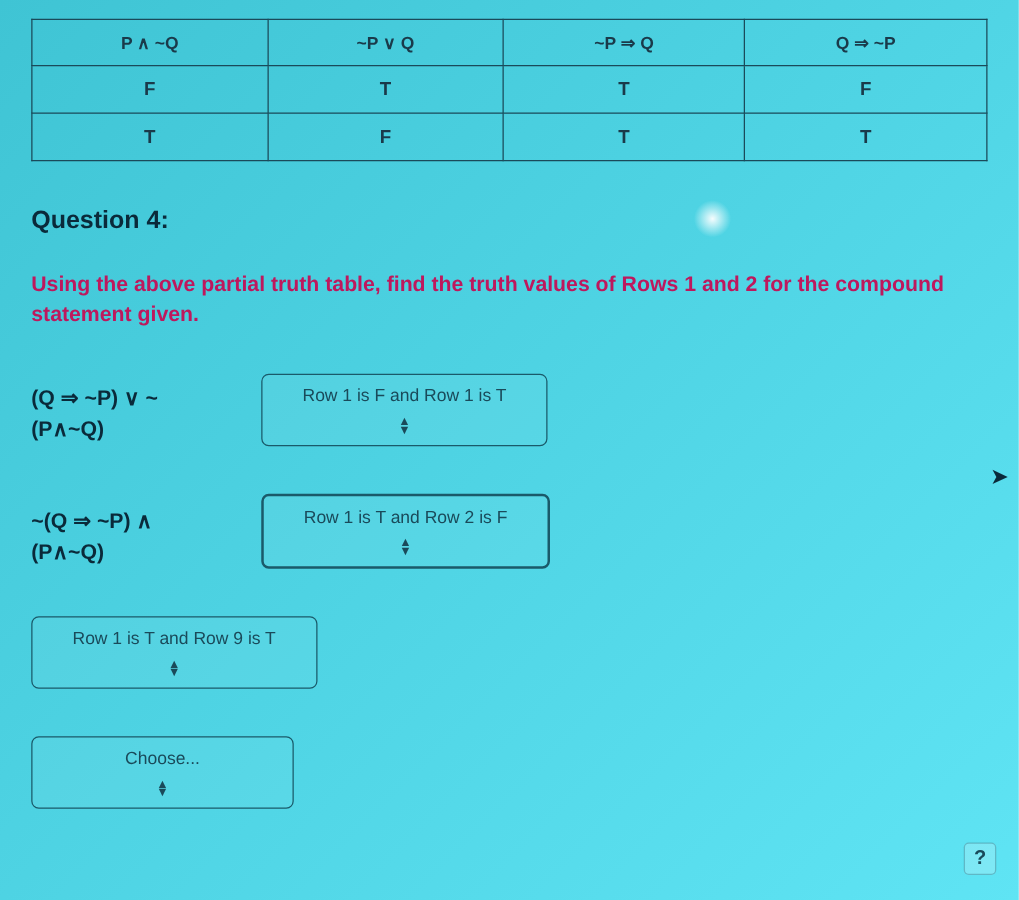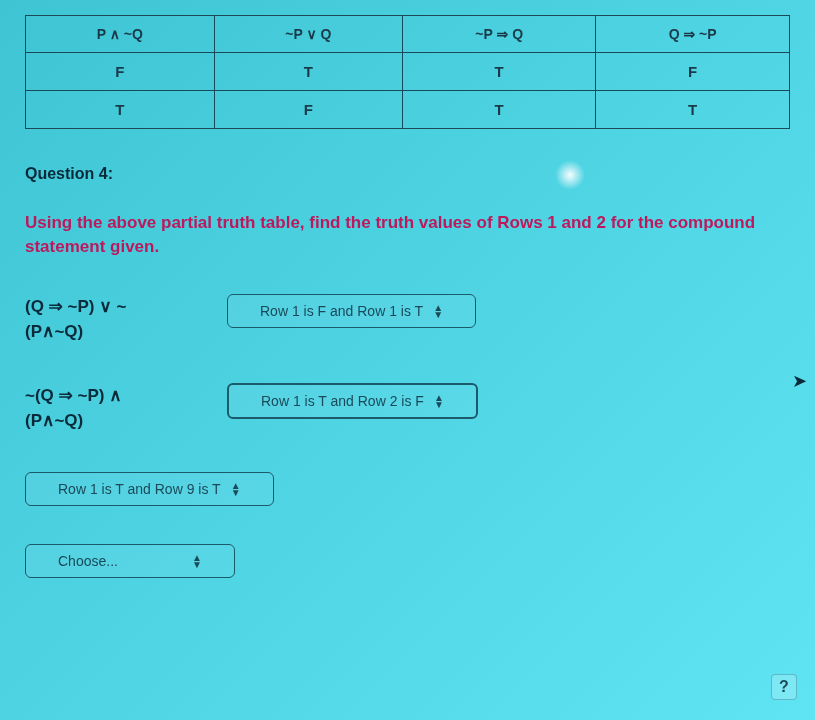--- a/index.html
+++ b/index.html
@@ -31,56 +31,57 @@
     th, td {
       border: 1px solid #1a4a5a;
       padding: 10px 8px;
       text-align: center;
       font-weight: bold;
       font-size: 15px;
     }
     th { font-size: 14px; }
     .question-title {
       font-weight: bold;
-      font-size: 16px;
+      font-size: 20px;
       margin-bottom: 28px;
       color: #0a2a3a;
     }
     .instructions {
       font-weight: bold;
       font-size: 17px;
       margin-bottom: 35px;
       line-height: 1.4;
       color: #be185d;
     }
     .row-item {
       display: flex;
-      align-items: flex-start;
+      align-items: flex-end;
       margin-bottom: 38px;
-      gap: 42px;
+      gap: 24px;
     }
     .expr {
       font-weight: bold;
       font-size: 17px;
       line-height: 1.5;
       width: 160px;
       color: #0a2a3a;
     }
     .select-box {
       border: 1px solid #1a5a6a;
       border-radius: 6px;
       padding: 8px 32px;
       font-size: 14px;
       color: #1a4a5a;
       background: rgba(255,255,255,0.05);
       display: flex;
       align-items: center;
       gap: 10px;
       min-width: 210px;
       justify-content: space-between;
+      flex-direction: column;
     }
     .select-box.thick {
       border-width: 2px;
     }
     .updown {
       font-size: 10px;
       line-height: 7px;
       display: flex;
       flex-direction: column;
     }

